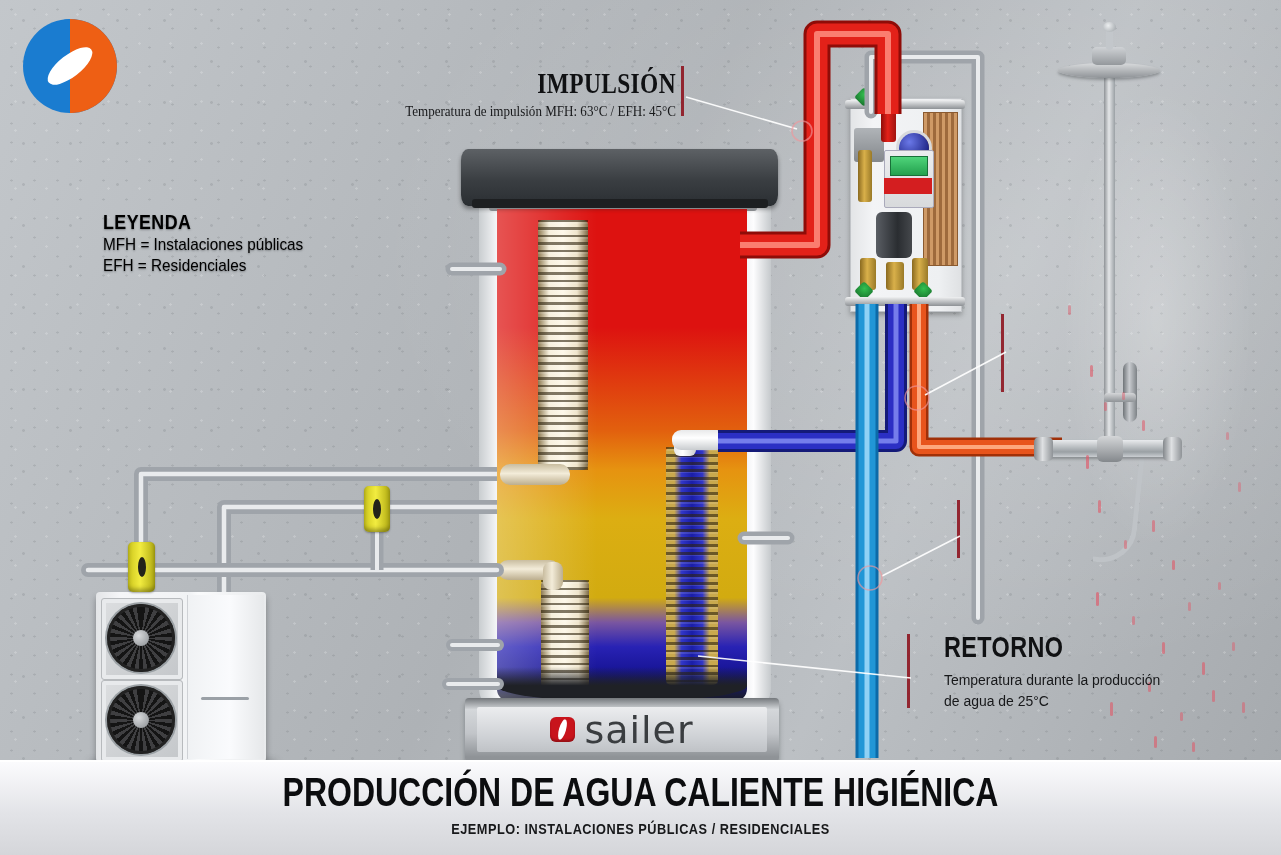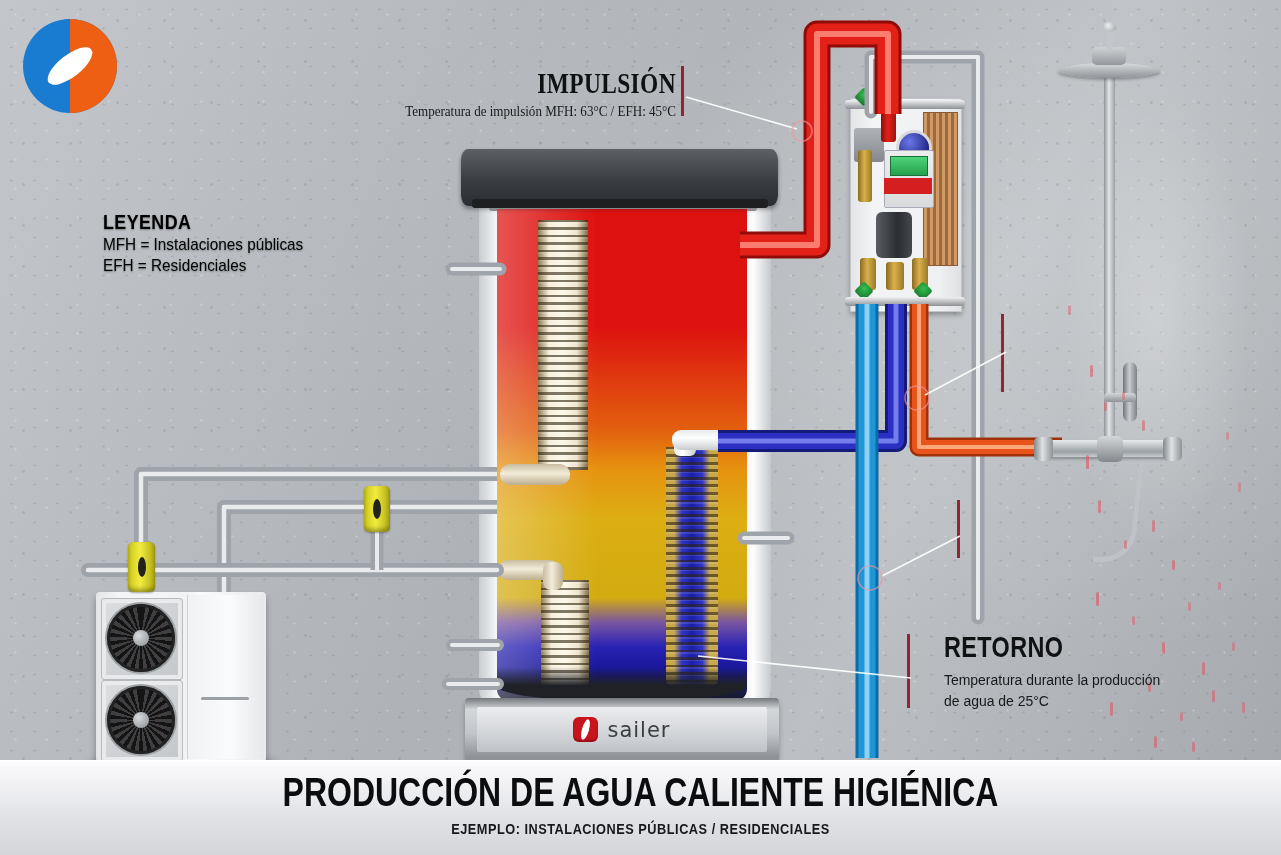--- a/index.html
+++ b/index.html
@@ -66,21 +66,21 @@
   .elb3h{left:175px;top:221px;width:54px;height:20px;background:linear-gradient(180deg,#e8e9ea,#ffffff 40%,#c9cccf);border-radius:9px;}
   .elb3v{left:177px;top:225px;width:22px;height:22px;background:linear-gradient(90deg,#e8e9ea,#ffffff 40%,#c9cccf);border-radius:6px;}
   .pedestal{left:465px;top:698px;width:314px;height:64px;border-radius:4px;
     background:linear-gradient(180deg,#74787c,#d4d7da 18%,#c2c5c9 55%,#8f9397 92%);box-shadow:0 4px 5px rgba(40,42,44,.35);}
   .ped-plate{left:477px;top:707px;width:290px;height:45px;border-radius:2px;
     background:linear-gradient(180deg,#eceDef,#cdd0d4 70%,#bfc2c6);
     display:flex;align-items:center;justify-content:center;gap:9px;}
   .sailer-sq{width:25px;height:25px;border-radius:6px;background:#c8141c;position:relative;box-shadow:inset 0 -2px 2px rgba(0,0,0,.25);}
   .sailer-sq::after{content:"";position:absolute;left:9px;top:2px;width:7px;height:21px;border-radius:50%;
     background:#fff;transform:rotate(16deg);}
-  .sailer-text{font-size:21px;color:#3a3d40;letter-spacing:1px;font-family:"DejaVu Sans",sans-serif;}
+  .sailer-text{font-size:38px;color:#3a3d40;letter-spacing:1px;font-family:"DejaVu Sans",sans-serif;}
 
   
   .hp{left:96px;top:592px;width:170px;height:170px;border-radius:4px;
     background:linear-gradient(90deg,#e3e5e7,#f5f6f8 14%,#f1f3f5 55%,#fafbfc 60%,#e9ebed);
     box-shadow:0 5px 6px rgba(40,42,44,.4);}
   .hp-door{left:187px;top:595px;width:76px;height:164px;background:linear-gradient(90deg,#f0f2f4,#fafbfd 55%,#e6e8ea);border-left:1px solid #cfd2d6;}
   .hp-handle{left:201px;top:697px;width:48px;height:3px;background:#9aa0a6;border-radius:2px;}
   .fanframe{width:80px;height:80px;background:linear-gradient(135deg,#dcdee0,#c4c7ca);border:1px solid #b7babd;border-radius:3px;
     box-shadow:inset 0 0 0 4px #e8eaec;}
   .fan{position:absolute;left:5px;top:5px;width:68px;height:68px;border-radius:50%;

